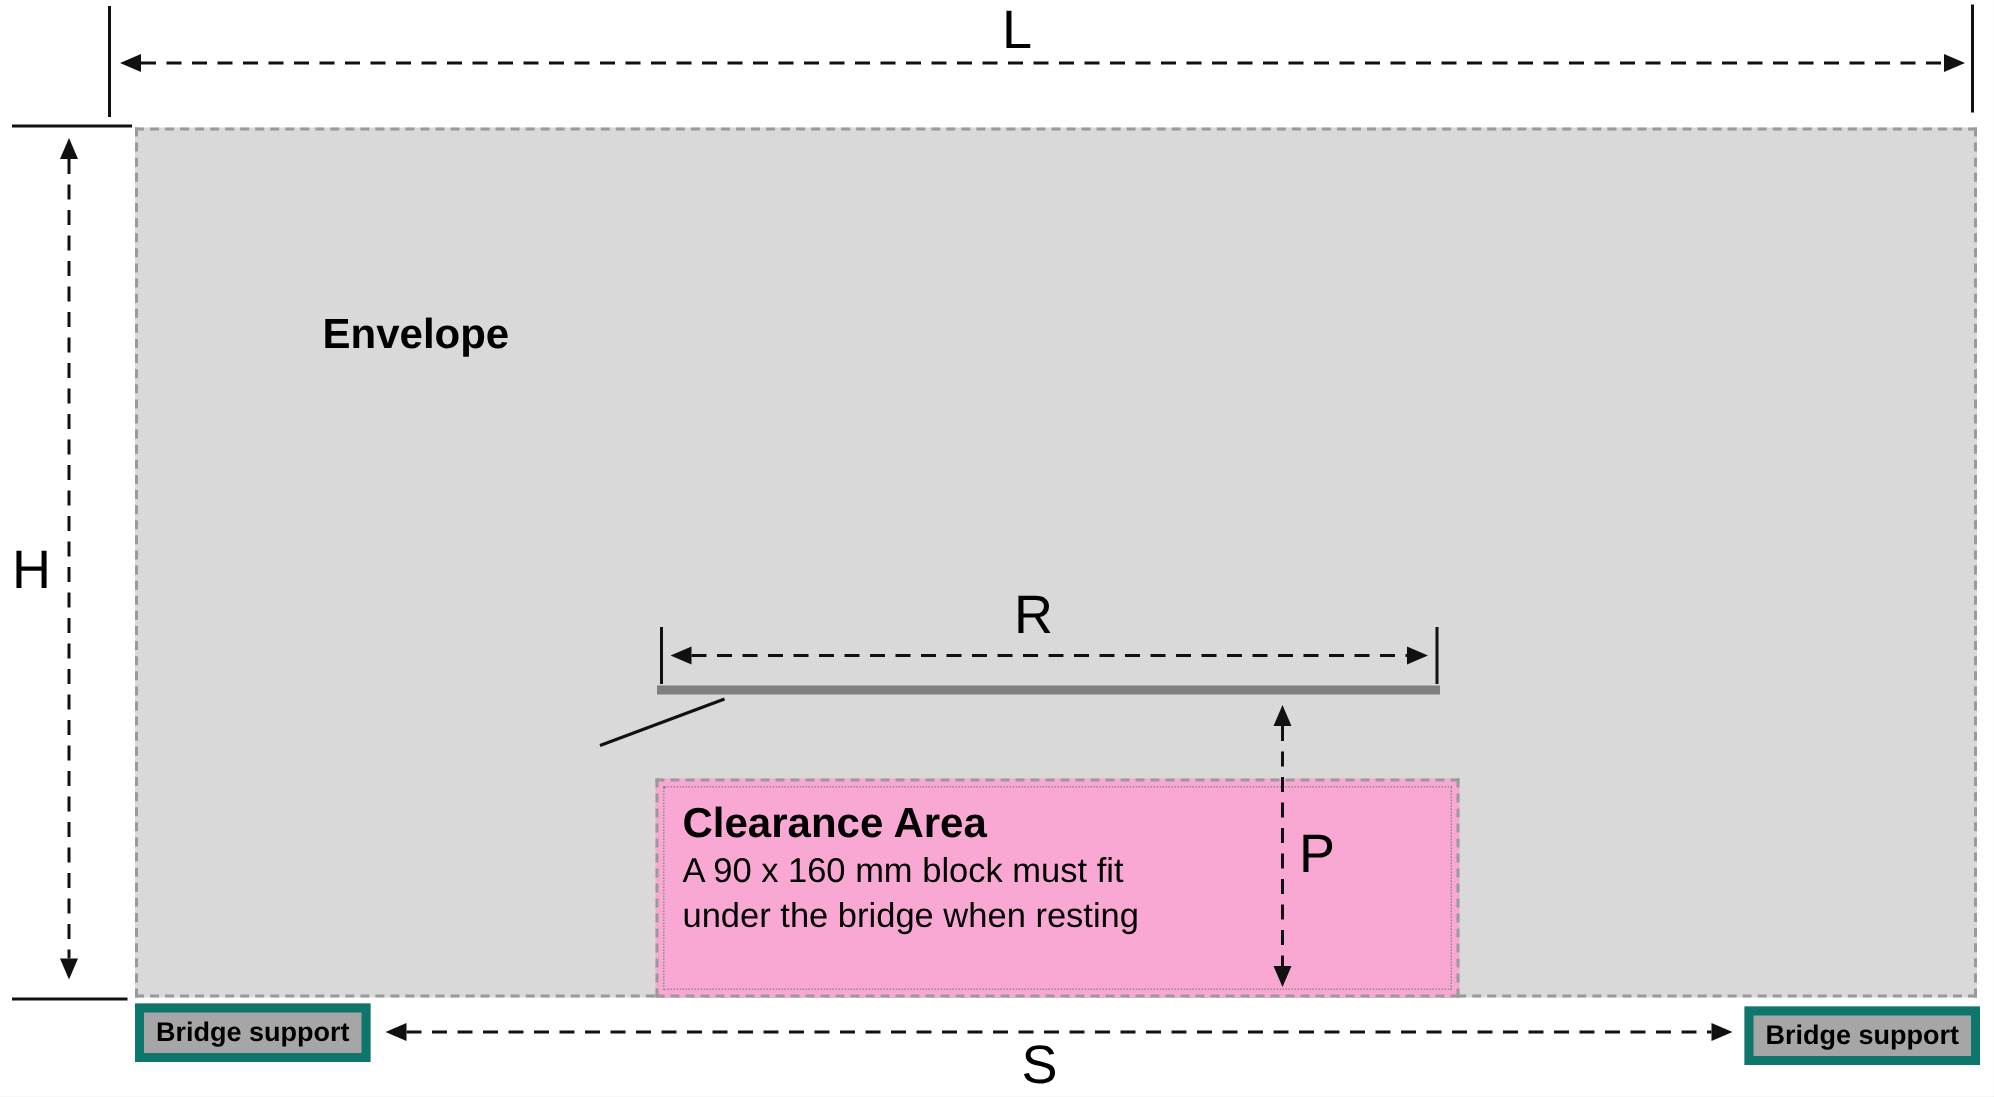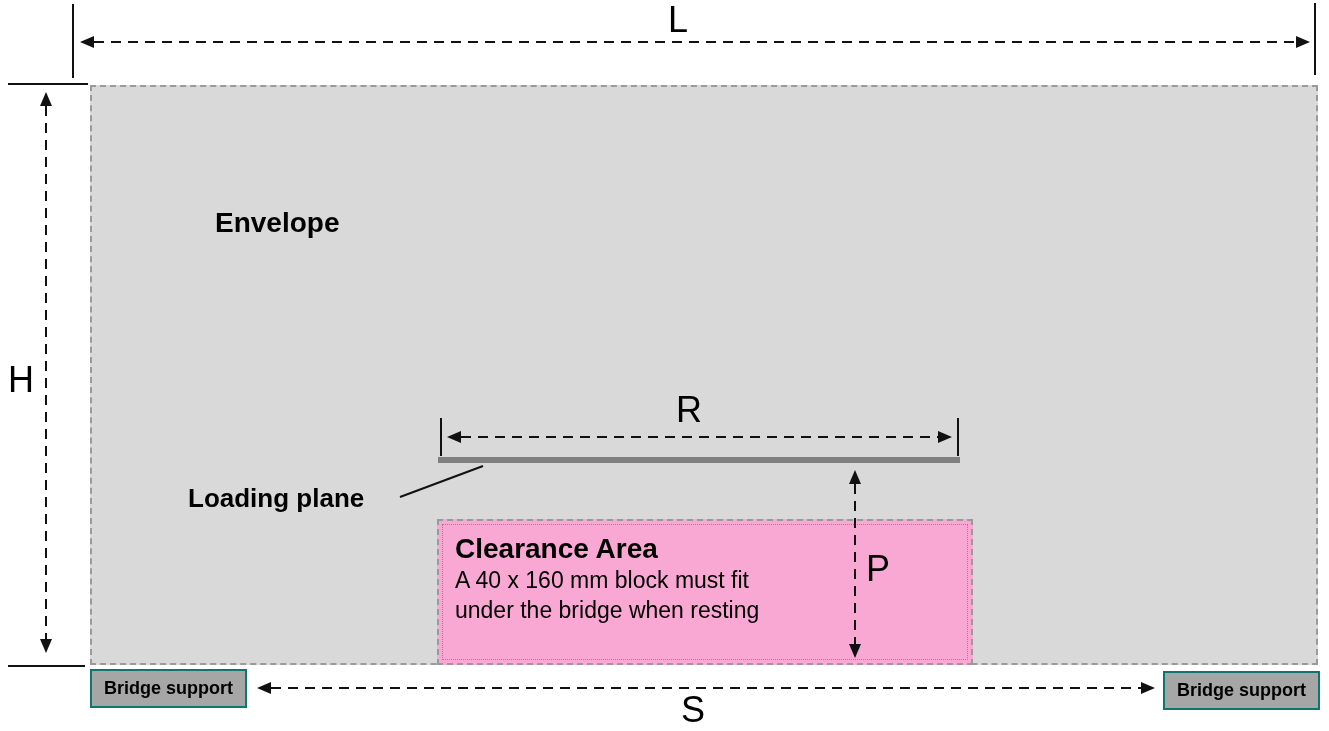--- a/index.html
+++ b/index.html
@@ -49,21 +49,21 @@
     background:#7f7f7f;
   }
   .loading-label{
     position:absolute;left:188px;top:483px;
     font-size:26px;font-weight:bold;
   }
   .support{
     position:absolute;
     width:157px;height:39px;
     background:#a6a6a6;
-    border:2px solid #0f766e;
+    border:6px solid #0f766e;
     box-sizing:border-box;
     display:flex;align-items:center;justify-content:center;
     font-size:18px;font-weight:bold;
   }
   .support-left{left:90px;top:669px;}
   .support-right{left:1163px;top:671px;}
   .dim-label{
     position:absolute;
     font-size:36px;
     line-height:36px;
@@ -89,28 +89,27 @@
   <div class="envelope">
     <div class="envelope-text">
       <div class="block-title">Envelope</div>
     </div>
   </div>
 
   <div class="clearance">
     <div class="clearance-inner"></div>
     <div class="clearance-text">
       <div class="block-title">Clearance Area</div>
-      <div class="block-body">A 40 x 160 mm block must fit</div>
+      <div class="block-body">A 90 x 160 mm block must fit</div>
       <div class="block-body">under the bridge when resting</div>
     </div>
   </div>
 
   <div class="loading-bar"></div>
 
-  <div class="loading-label">Loading plane</div>
 
   <div class="support support-left">
     <span>Bridge support</span>
   </div>
   <div class="support support-right">
     <span>Bridge support</span>
   </div>
 
   <div class="dim-label dim-L">L</div>
   <div class="dim-label dim-H">H</div>

